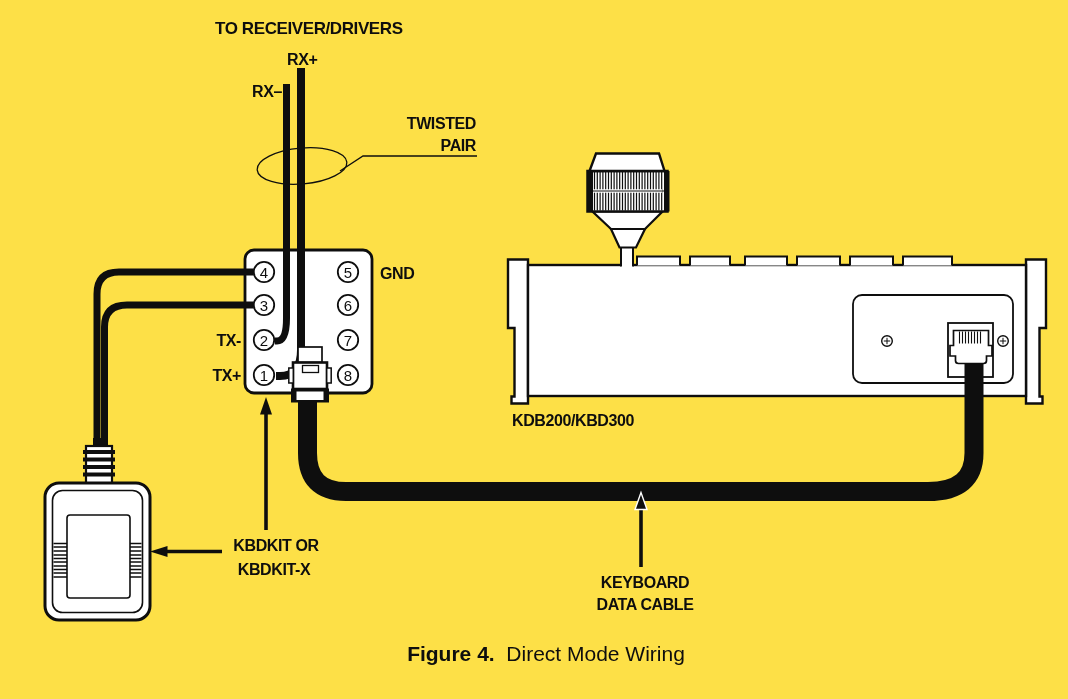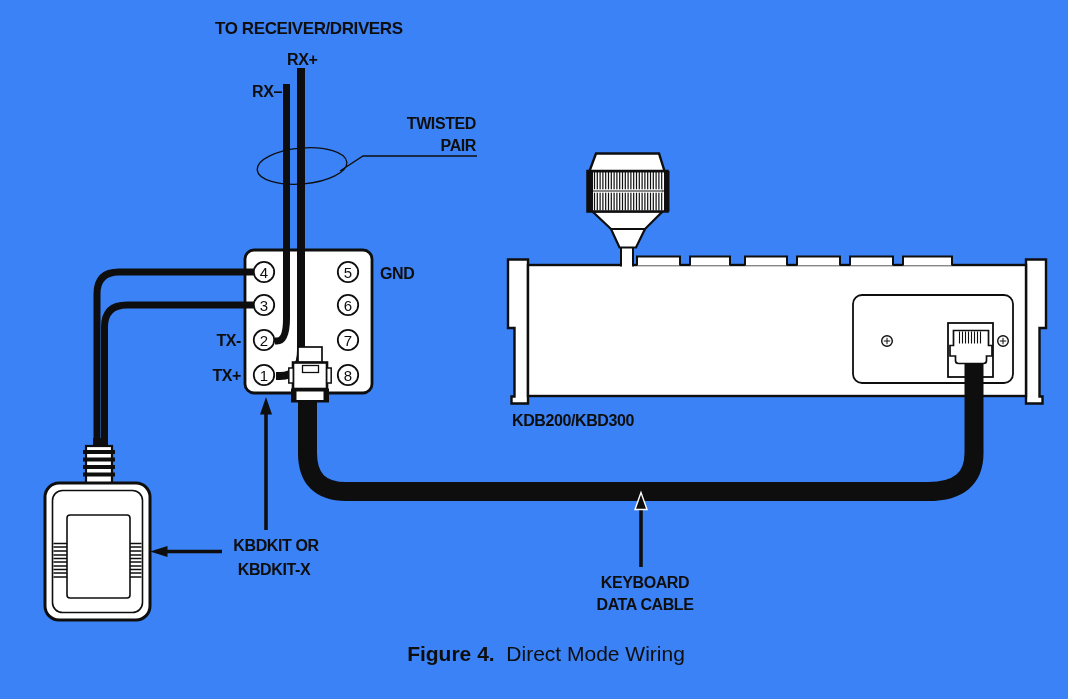--- a/index.html
+++ b/index.html
@@ -1,16 +1,16 @@
 <!DOCTYPE html>
 <html><head>
 <meta charset="utf-8">
 <style>
   html,body{margin:0;padding:0;background:#ffffff;}
-  .stage{position:relative;width:1068px;height:699px;background:#3b82f6;overflow:hidden;}
+  .stage{position:relative;width:1068px;height:699px;background:#fde047;overflow:hidden;}
   svg{display:block;}
   .lbl{font-family:"Liberation Sans",sans-serif;font-weight:700;font-size:16px;letter-spacing:-0.4px;fill:#0e0e0e;}
   .lbl-big{font-family:"Liberation Sans",sans-serif;font-weight:700;font-size:17px;letter-spacing:-0.4px;fill:#0e0e0e;}
   .num{font-family:"Liberation Sans",sans-serif;font-weight:400;font-size:15px;fill:#0e0e0e;}
   .cap{font-family:"Liberation Sans",sans-serif;font-weight:400;font-size:21px;fill:#0e0e0e;}
   .cap-b{font-weight:700;}
 </style>
 </head>
 <body>
 

